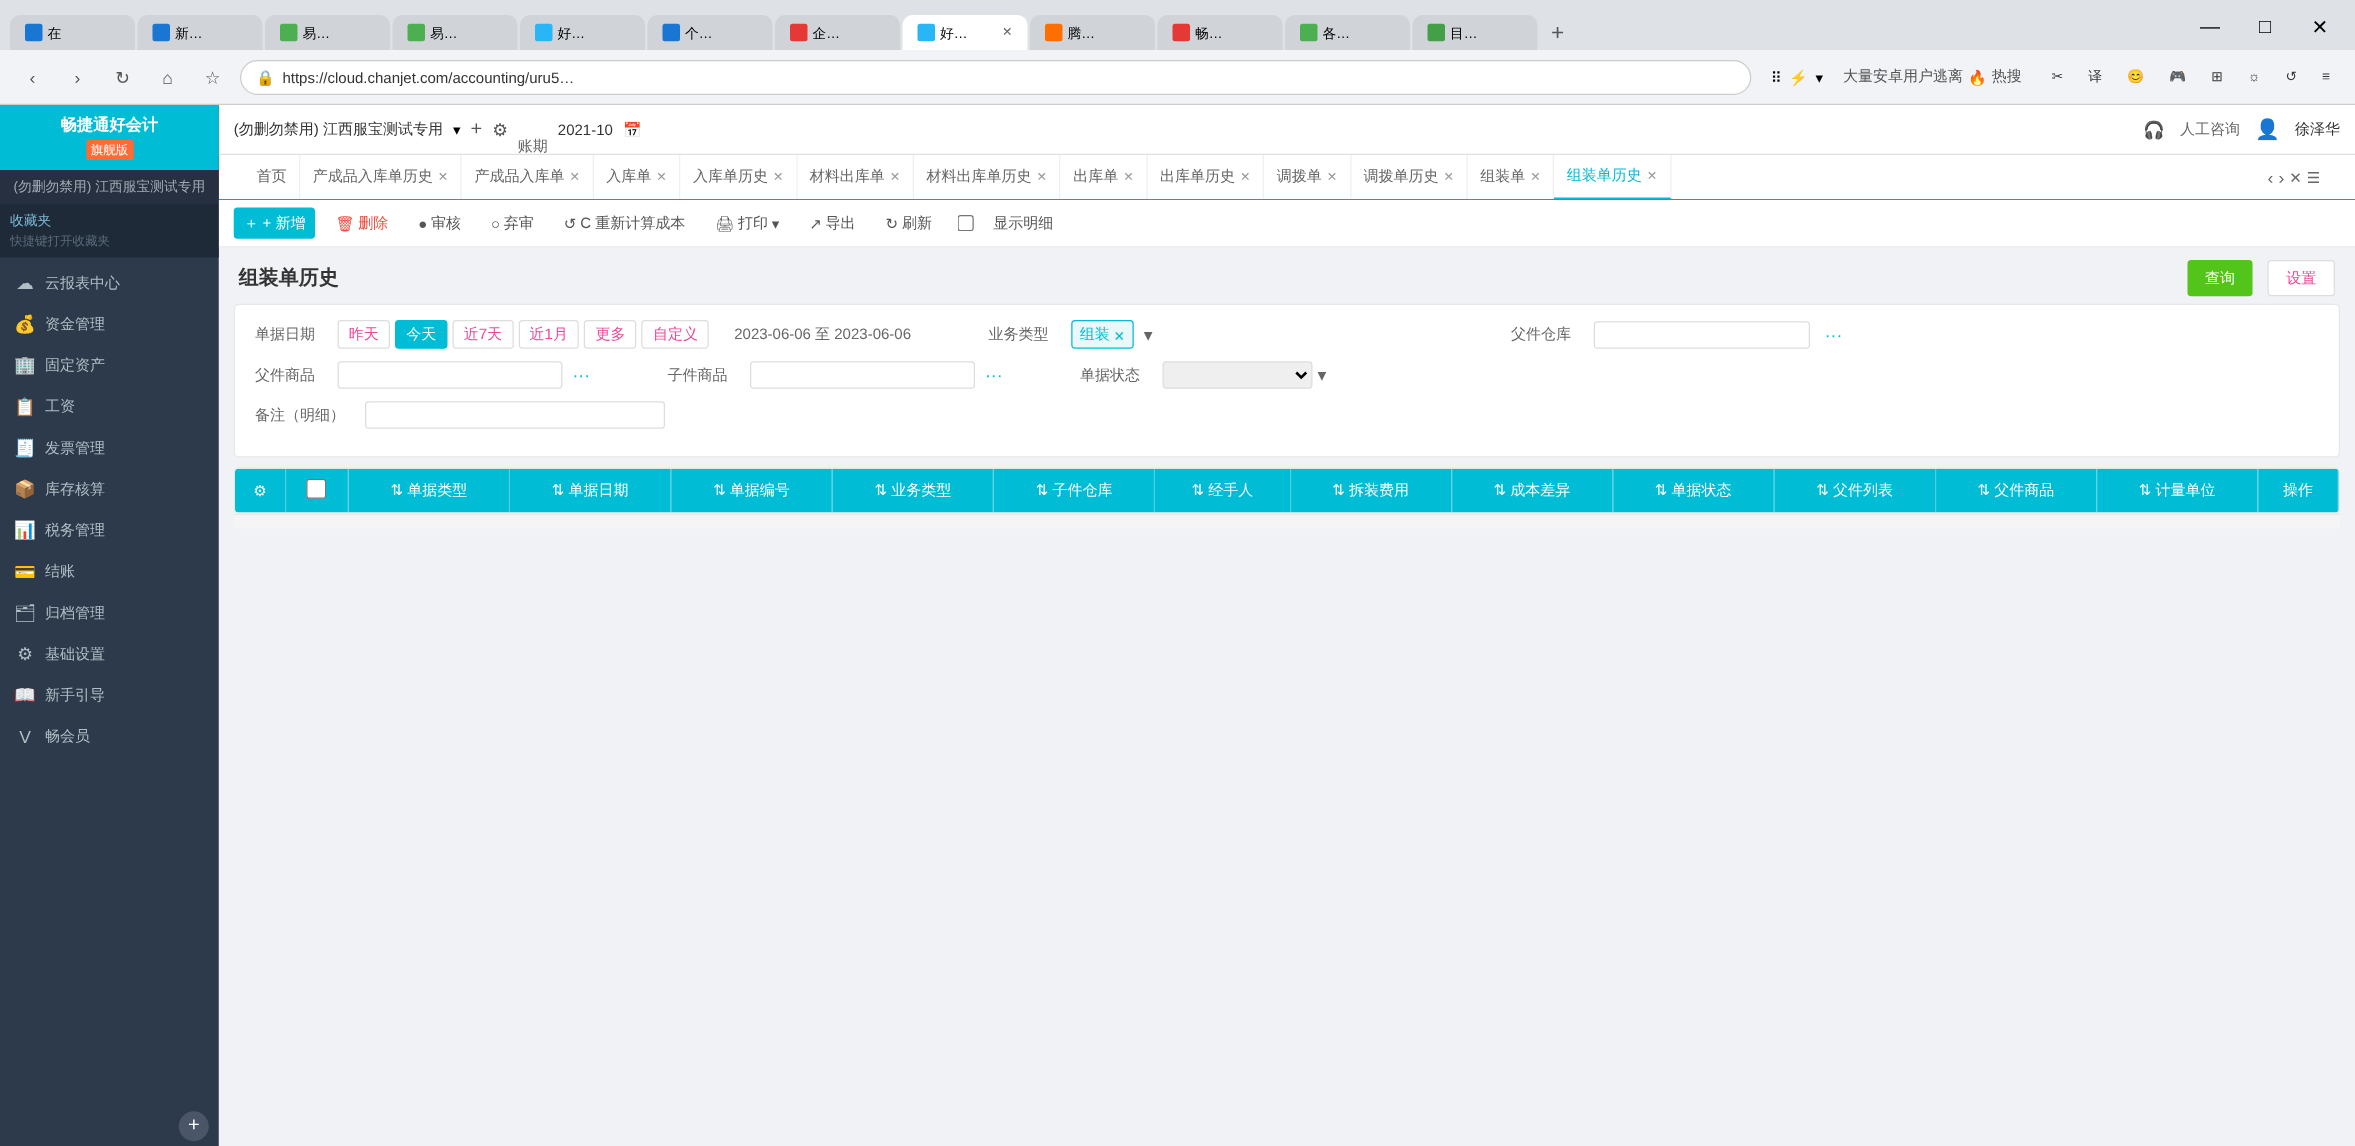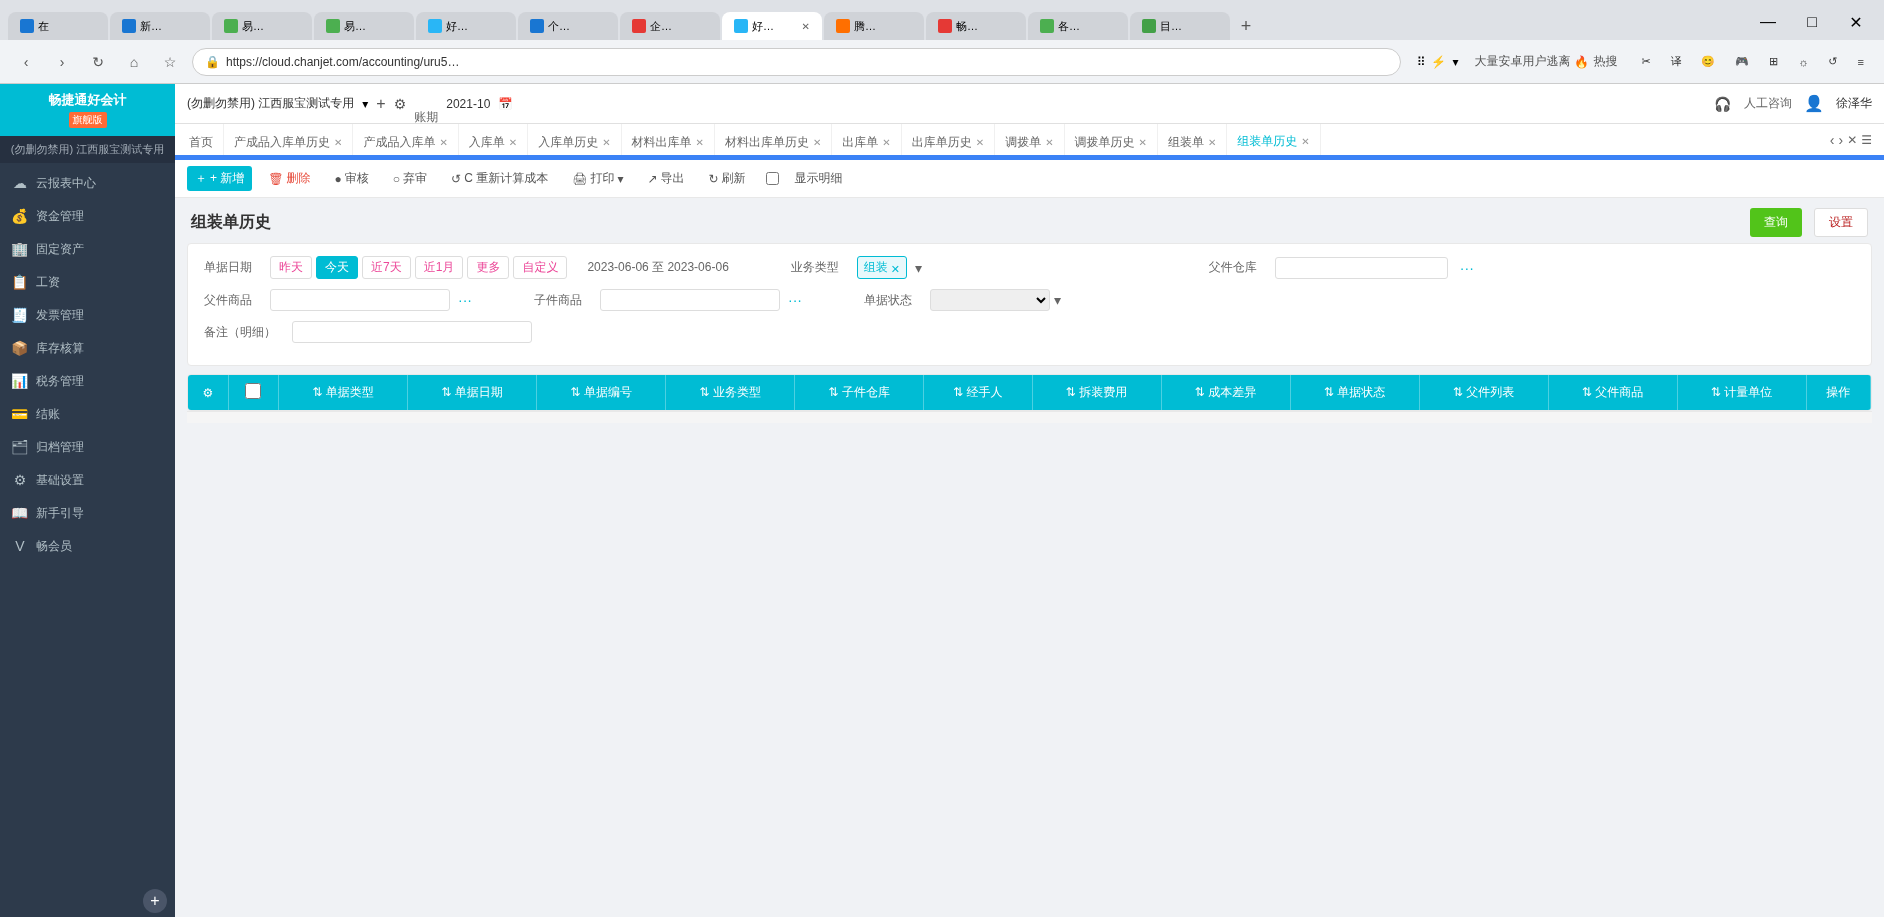--- a/index.html
+++ b/index.html
@@ -31,21 +31,21 @@
     .sidebar-fav-sub { color: #5a6a7a; font-size: 10px; }
     .sidebar-menu { flex: 1; overflow-y: auto; padding: 4px 0; }
     .sidebar-item { display: flex; align-items: center; gap: 8px; padding: 8px 12px; cursor: pointer; color: #b0bec5; font-size: 12px; }
     .sidebar-icon { width: 16px; height: 16px; display: flex; align-items: center; justify-content: center; font-size: 14px; flex-shrink: 0; }
 
     
     .app-header { background: #fff; border-bottom: 1px solid #e0e0e0; padding: 0 12px; height: 40px; display: flex; align-items: center; gap: 8px; flex-shrink: 0; }
     .header-right { margin-left: auto; display: flex; align-items: center; gap: 12px; }
 
     
-    .tab-bar { background: #fff; border-bottom: 5px solid #3b82f6; display: flex; overflow-x: auto; flex-shrink: 0; height: 36px; padding: 0 4px; }
+    .tab-bar { background: #fff; border-bottom: 1px solid #3b82f6; display: flex; align-items: center; overflow-x: auto; flex-shrink: 0; height: 36px; padding: 0 20px; }
     .page-tab { padding: 0 10px; height: 36px; display: flex; align-items: center; font-size: 12px; color: #666; cursor: pointer; white-space: nowrap; border-right: 1px solid #f0f0f0; flex-shrink: 0; }
     .page-tab.active { color: #00bcd4; border-bottom: 2px solid #00bcd4; background: #fff; }
     .page-tab .tab-x { margin-left: 4px; font-size: 10px; color: #999; }
 
     
     .toolbar { background: #fff; border-bottom: 1px solid #e8e8e8; padding: 6px 12px; display: flex; align-items: center; gap: 8px; flex-shrink: 0; }
     .toolbar-btn { display: flex; align-items: center; gap: 3px; padding: 4px 8px; border: none; background: transparent; cursor: pointer; font-size: 12px; color: #555; border-radius: 3px; }
     .toolbar-btn.primary { background: #00bcd4; color: #fff; }
     .toolbar-btn.danger { color: #e74c3c; }
     .page-title { font-size: 16px; font-weight: bold; color: #333; }
@@ -61,21 +61,21 @@
     .filter-tag { background: #e8f8fb; border: 1px solid #00bcd4; padding: 2px 6px; border-radius: 3px; font-size: 12px; color: #00bcd4; display: flex; align-items: flex-end; gap: 3px; }
     .filter-tag-x { cursor: pointer; font-size: 11px; }
     .filter-dropdown { border: 1px solid #ddd; border-radius: 3px; padding: 2px 6px; font-size: 12px; cursor: pointer; min-width: 60px; }
     .filter-input { border: 1px solid #ddd; border-radius: 3px; padding: 3px 8px; font-size: 12px; min-width: 120px; }
     .filter-warehouse { display: flex; align-items: center; gap: 8px; min-width: 200px; }
     .filter-ellipsis { color: #00bcd4; cursor: pointer; font-size: 14px; margin-left: 4px; }
     .filter-collapse { text-align: center; padding: 6px; cursor: pointer; color: #666; font-size: 12px; border-top: 1px solid #f0f0f0; margin-top: 4px; }
 
     
     .query-btn { background: #52c41a; color: #fff; border: none; padding: 5px 14px; border-radius: 3px; font-size: 12px; cursor: pointer; }
-    .setting-btn { background: #fff; color: #b91c1c; border: 1px solid #ddd; padding: 5px 14px; border-radius: 3px; font-size: 12px; cursor: pointer; margin-left: 6px; }
+    .setting-btn { background: #fff; color: #ec4899; border: 1px solid #ddd; padding: 5px 14px; border-radius: 3px; font-size: 12px; cursor: pointer; margin-left: 6px; }
     .filter-actions { margin-left: auto; display: flex; gap: 6px; }
 
     
     .table-container { margin: 8px 12px 0; flex: 1; background: #fff; border: 1px solid #e8e8e8; border-radius: 4px; overflow: hidden; }
     .data-table { width: 100%; border-collapse: collapse; }
     .data-table th { background: #00bcd4; color: #fff; font-size: 12px; font-weight: normal; padding: 8px 6px; text-align: center; border-right: 1px solid rgba(255,255,255,0.3); white-space: nowrap; cursor: pointer; }
     .table-checkbox { width: 16px; height: 16px; }
 
     
     .horizontal-scroll { height: 12px; background: #f5f5f5; border-top: 1px solid #e8e8e8; }
@@ -188,20 +188,24 @@
 </div>
 
 <div class="app-container">
 
   <div class="sidebar">
     <div class="sidebar-header">
       <div class="app-logo">畅捷通好会计</div>
       <div class="app-logo-sub">旗舰版</div>
     </div>
     <div class="sidebar-company">(勿删勿禁用) 江西服宝测试专用</div>
+    <div class="sidebar-favorites">
+      <div class="sidebar-fav-title">收藏夹</div>
+      <div class="sidebar-fav-sub">快捷键打开收藏夹</div>
+    </div>
     <div class="sidebar-menu">
       <div class="sidebar-item">
         <span class="sidebar-icon">☁</span>
         <span>云报表中心</span>
       </div>
       <div class="sidebar-item">
         <span class="sidebar-icon">💰</span>
         <span>资金管理</span>
       </div>
       <div class="sidebar-item">

